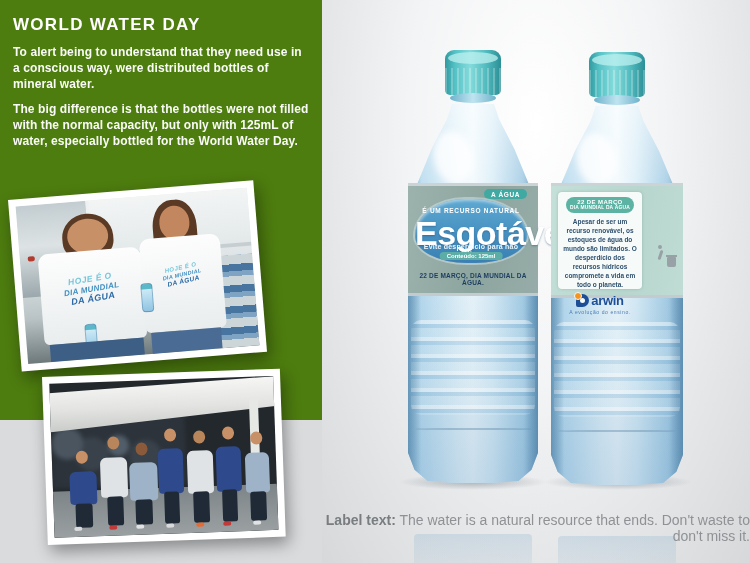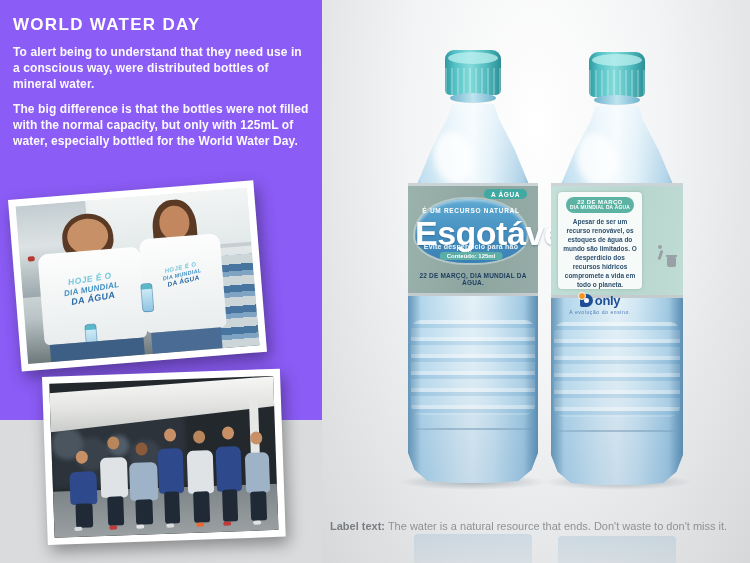--- a/index.html
+++ b/index.html
@@ -1,20 +1,20 @@
 <!DOCTYPE html>
 <html><head>
 <meta charset="utf-8">
 <style>
   html,body{margin:0;padding:0;background:#c9cbcd;}
   .stage{position:relative;width:750px;height:563px;overflow:hidden;
          font-family:"Liberation Sans",sans-serif;background:#d9dbdd;}
 
   
-  .left{position:absolute;left:0;top:0;width:322px;height:420px;background:#8b5cf6;}
+  .left{position:absolute;left:0;top:0;width:322px;height:420px;background:#4d7c0f;}
   .title{margin:0;padding:15px 14px 0 13px;font-size:17px;font-weight:bold;
          letter-spacing:1.3px;color:#ffffff;}
   .para{margin:9px 12px 0 13px;font-size:12px;font-weight:bold;line-height:16px;
         color:rgba(255,255,255,.97);letter-spacing:.1px;}
 
   
   .photo{position:absolute;background:#fff;padding:7px;
          box-shadow:3px 7px 16px rgba(0,0,0,.38);}
   .photo1{left:8px;top:200px;width:232px;height:158px;transform:rotate(-4.6deg);
           transform-origin:0 0;z-index:1;}
@@ -158,22 +158,22 @@
      transform:rotate(18deg);border-radius:2px;}
   .tm-bin{position:absolute;right:0;bottom:2px;width:9px;height:10px;background:#98a2a6;
      border-radius:1px 1px 2px 2px;}
   .tm-lid{position:absolute;right:-1px;bottom:12px;width:11px;height:2px;background:#98a2a6;}
 
   .gshadow{position:absolute;top:474px;height:16px;width:150px;
      background:radial-gradient(ellipse at center,rgba(30,50,65,.30) 0%,rgba(30,50,65,0) 70%);}
   .refl{position:absolute;top:484px;height:56px;border-radius:4px 4px 30px 30px;
      background:linear-gradient(180deg,rgba(150,185,210,.32),rgba(150,185,210,0));}
 
-  .caption{position:absolute;left:0;right:0;top:512px;text-align:left;
-     font-size:11px;color:#8f9295;margin:8px;}
+  .caption{position:absolute;left:0;right:0;top:512px;text-align:right;
+     font-size:14px;color:#8f9295;margin:0;}
   .caption strong{color:#797d80;}
 </style>
 </head>
 <body>
 
 <div class="stage">
 
   <aside class="left">
     <h1 class="title">WORLD WATER DAY</h1>
     <p class="para">To alert being to understand that they need use in a conscious way, were distributed bottles of mineral water.</p>
@@ -311,21 +311,21 @@
       </div>
       <div class="label label-back">
         <div class="panel">
           <div class="badge">
             <span class="b1">22 DE MARÇO</span>
             <span class="b2">DIA MUNDIAL DA ÁGUA</span>
           </div>
           <div class="back-body">Apesar de ser um recurso renovável, os estoques de água do mundo são limitados. O desperdício dos recursos hídricos compromete a vida em todo o planeta.</div>
           <div class="brand-row">
             <span class="dglyph"></span>
-            <span class="brand-name">only</span>
+            <span class="brand-name">arwin</span>
           </div>
           <div class="brand-tagline">A evolução do ensino.</div>
         </div>
         <div class="tidyman">
           <div class="tm-head"></div>
           <div class="tm-bodyline"></div>
           <div class="tm-lid"></div>
           <div class="tm-bin"></div>
         </div>
       </div>

